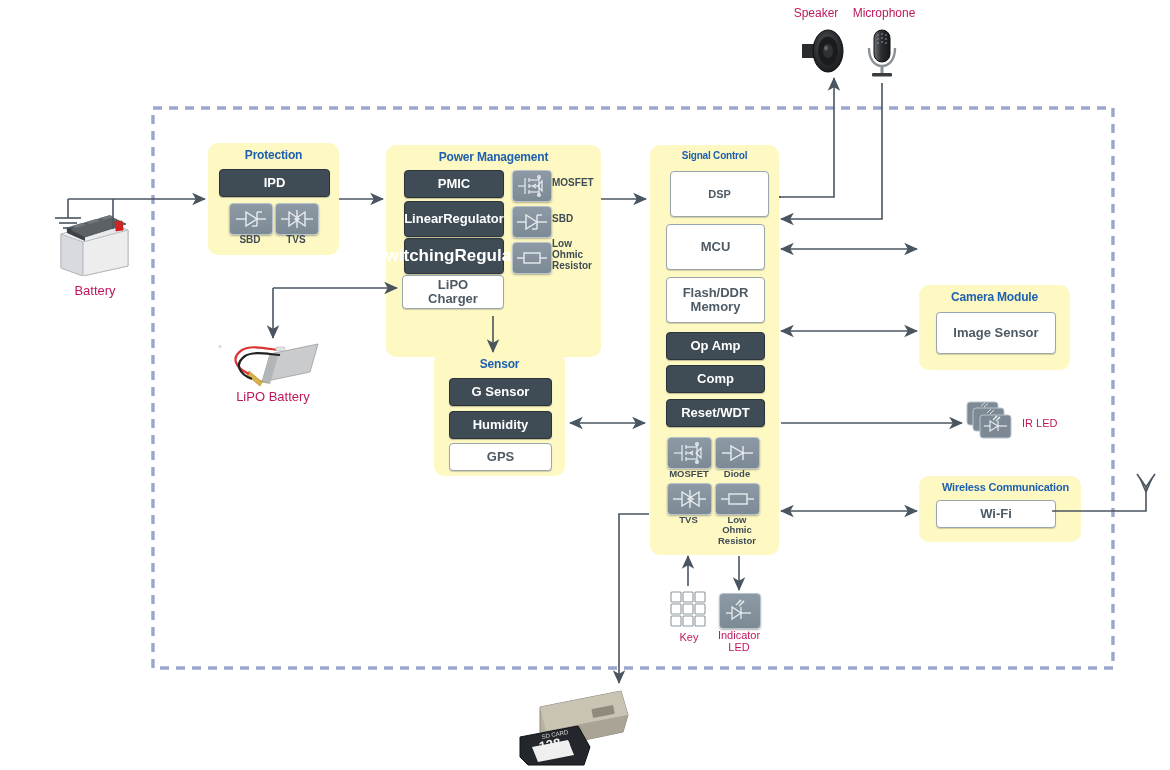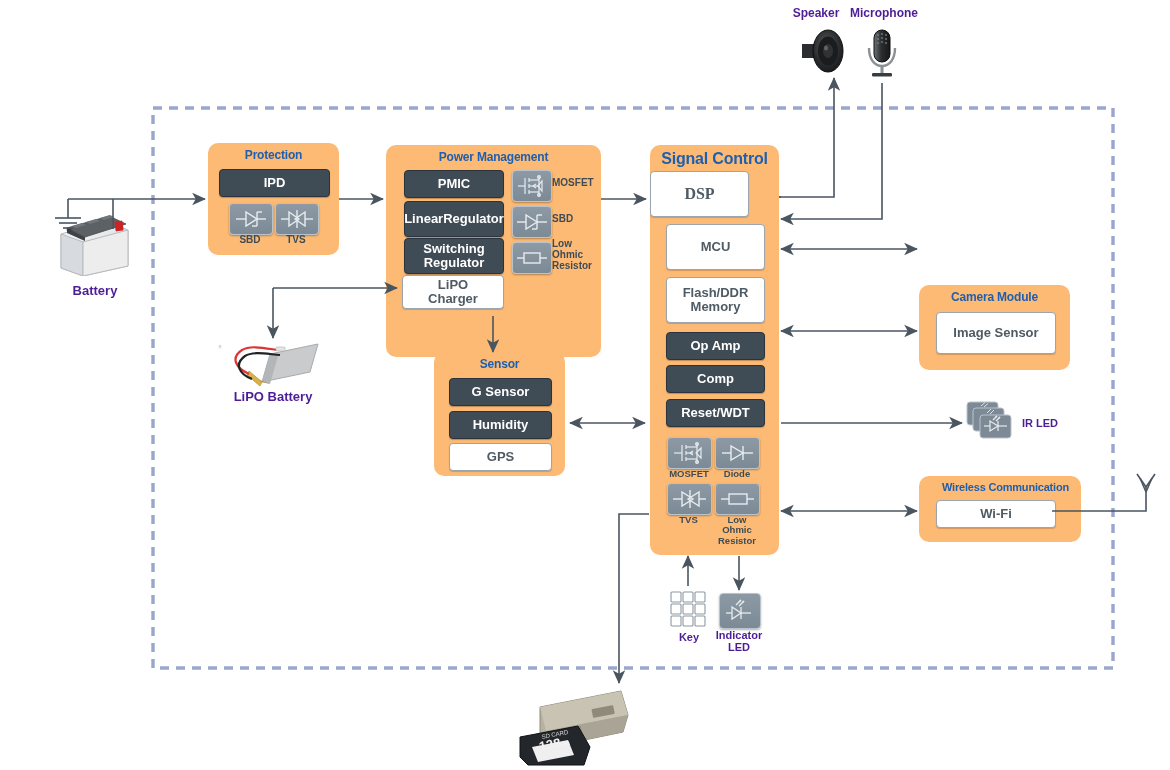--- a/index.html
+++ b/index.html
@@ -10,21 +10,21 @@
     -webkit-font-smoothing:antialiased;
   }
   #stage{position:absolute;left:0;top:0;width:1170px;height:770px;}
 
   
   #wires{position:absolute;left:0;top:0;width:1170px;height:770px;pointer-events:none;z-index:5;}
 
   
   .group{
     position:absolute;
-    background:#fdba74;
+    background:#fef9c3;
     border-radius:10px;
     z-index:2;
   }
   .group-title{
     color:#1d5fb0;
     font-weight:bold;
     text-align:center;
     letter-spacing:-0.2px;
   }
 
@@ -66,22 +66,22 @@
   .sym-label{
     position:absolute;
     color:#3f4b55;
     font-weight:bold;
     line-height:1.0;
     text-align:center;
   }
 
   .ext-label{
     position:absolute;
-    color:#4c1d95;
-    font-weight:bold;
+    color:#be185d;
+    font-weight:normal;
     text-align:center;
   }
 
   .art{position:absolute;z-index:3;}
 </style>
 </head>
 <body>
 
 <div id="stage">
 
@@ -264,21 +264,21 @@
   <div class="group" style="left:386px;top:145px;width:215px;height:212px;">
     <div class="group-title" style="margin-top:5px;font-size:12px;">Power Management</div>
 
     <div class="blk-dark" style="position:absolute;left:18px;top:25px;width:98px;height:26px;font-size:13px;">PMIC</div>
 
     <div class="blk-dark" style="position:absolute;left:18px;top:56px;width:98px;height:34px;font-size:13px;flex-direction:row;">
       <span>Linear</span>
       <span>Regulator</span>
     </div>
 
-    <div class="blk-dark" style="position:absolute;left:18px;top:93px;width:98px;height:34px;font-size:13px;flex-direction:column;">
+    <div class="blk-dark" style="position:absolute;left:18px;top:93px;width:98px;height:34px;font-size:17px;flex-direction:row;">
       <span>Switching</span>
       <span>Regulator</span>
     </div>
 
     <div class="blk-white" style="position:absolute;left:16px;top:130px;width:100px;height:32px;font-size:13px;flex-direction:column;">
       <span>LiPO</span>
       <span>Charger</span>
     </div>
   </div>
 
@@ -335,23 +335,23 @@
   </div>
 
   <div class="group" style="left:434px;top:352px;width:131px;height:124px;">
     <div class="group-title" style="margin-top:5px;font-size:12px;">Sensor</div>
     <div class="blk-dark" style="position:absolute;left:15px;top:26px;width:101px;height:26px;font-size:13px;">G Sensor</div>
     <div class="blk-dark" style="position:absolute;left:15px;top:59px;width:101px;height:26px;font-size:13px;">Humidity</div>
     <div class="blk-white" style="position:absolute;left:15px;top:91px;width:101px;height:26px;font-size:13px;">GPS</div>
   </div>
 
   <div class="group" style="left:650px;top:145px;width:129px;height:410px;">
-    <div class="group-title" style="margin-top:5px;font-size:16px;">Signal Control</div>
-
-    <div class="blk-white" style="position:absolute;left:0;top:26px;width:97px;height:44px;font-size:16px;font-family:Liberation Serif, serif;">DSP</div>
+    <div class="group-title" style="margin-top:5px;font-size:10px;">Signal Control</div>
+
+    <div class="blk-white" style="position:absolute;left:20px;top:26px;width:97px;height:44px;font-size:11px;">DSP</div>
     <div class="blk-white" style="position:absolute;left:16px;top:79px;width:97px;height:44px;font-size:13px;">MCU</div>
     <div class="blk-white" style="position:absolute;left:16px;top:132px;width:97px;height:44px;font-size:13px;flex-direction:column;">
       <span>Flash/DDR</span>
       <span>Memory</span>
     </div>
     <div class="blk-dark" style="position:absolute;left:16px;top:187px;width:97px;height:26px;font-size:13px;">Op Amp</div>
     <div class="blk-dark" style="position:absolute;left:16px;top:220px;width:97px;height:26px;font-size:13px;">Comp</div>
     <div class="blk-dark" style="position:absolute;left:16px;top:254px;width:97px;height:26px;font-size:13px;">Reset/WDT</div>
   </div>
 

